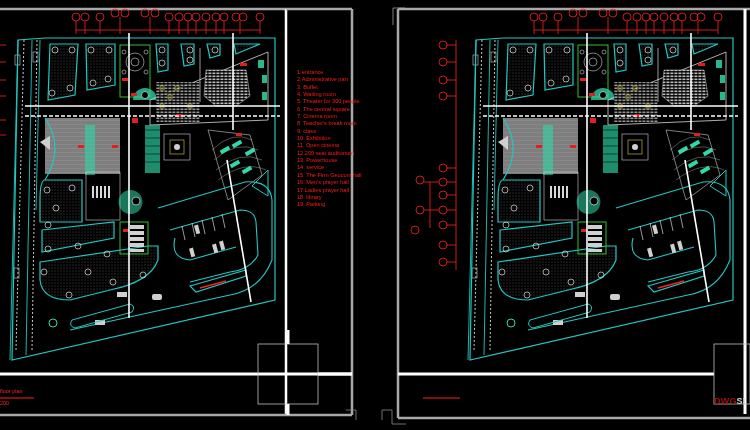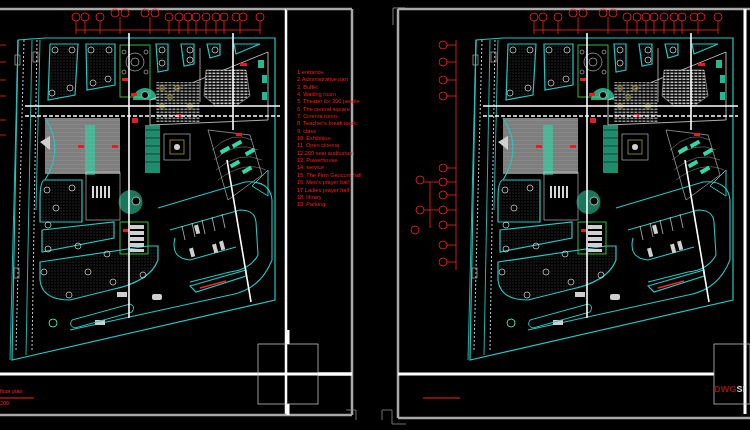--- a/index.html
+++ b/index.html
@@ -2,21 +2,21 @@
 <html><head>
 <meta charset="utf-8">
 <style>
   html,body{margin:0;padding:0;background:#000;}
   body{width:750px;height:430px;overflow:hidden;position:relative;font-family:"Liberation Sans",sans-serif;}
   .canvas{position:absolute;left:0;top:0;width:750px;height:430px;}
   .legend{position:absolute;left:297px;top:69px;color:#ff1a1a;font-size:5.6px;line-height:7.35px;white-space:nowrap;}
   .legend div{height:7.35px;}
   .title-left{position:absolute;left:0px;top:388px;color:#ff2020;font-size:5.5px;}
   .scale-left{position:absolute;left:0px;top:400px;color:#ff2020;font-size:5.5px;}
-  .watermark{position:absolute;left:714px;top:384px;font-size:9px;font-weight:bold;letter-spacing:0.2px;}
+  .watermark{position:absolute;left:714px;top:396px;font-size:9px;font-weight:bold;letter-spacing:0.2px;}
   .wm-red{color:#a01010;}
   .wm-white{color:#d8d8d8;}
 </style>
 </head>
 <body>
 
 <svg class="canvas" viewBox="0 0 750 430" xmlns="http://www.w3.org/2000/svg">
 
   <g fill="none">
     <line x1="0" y1="9" x2="286" y2="9" stroke="#a8a8a8" stroke-width="2.5"></line>

